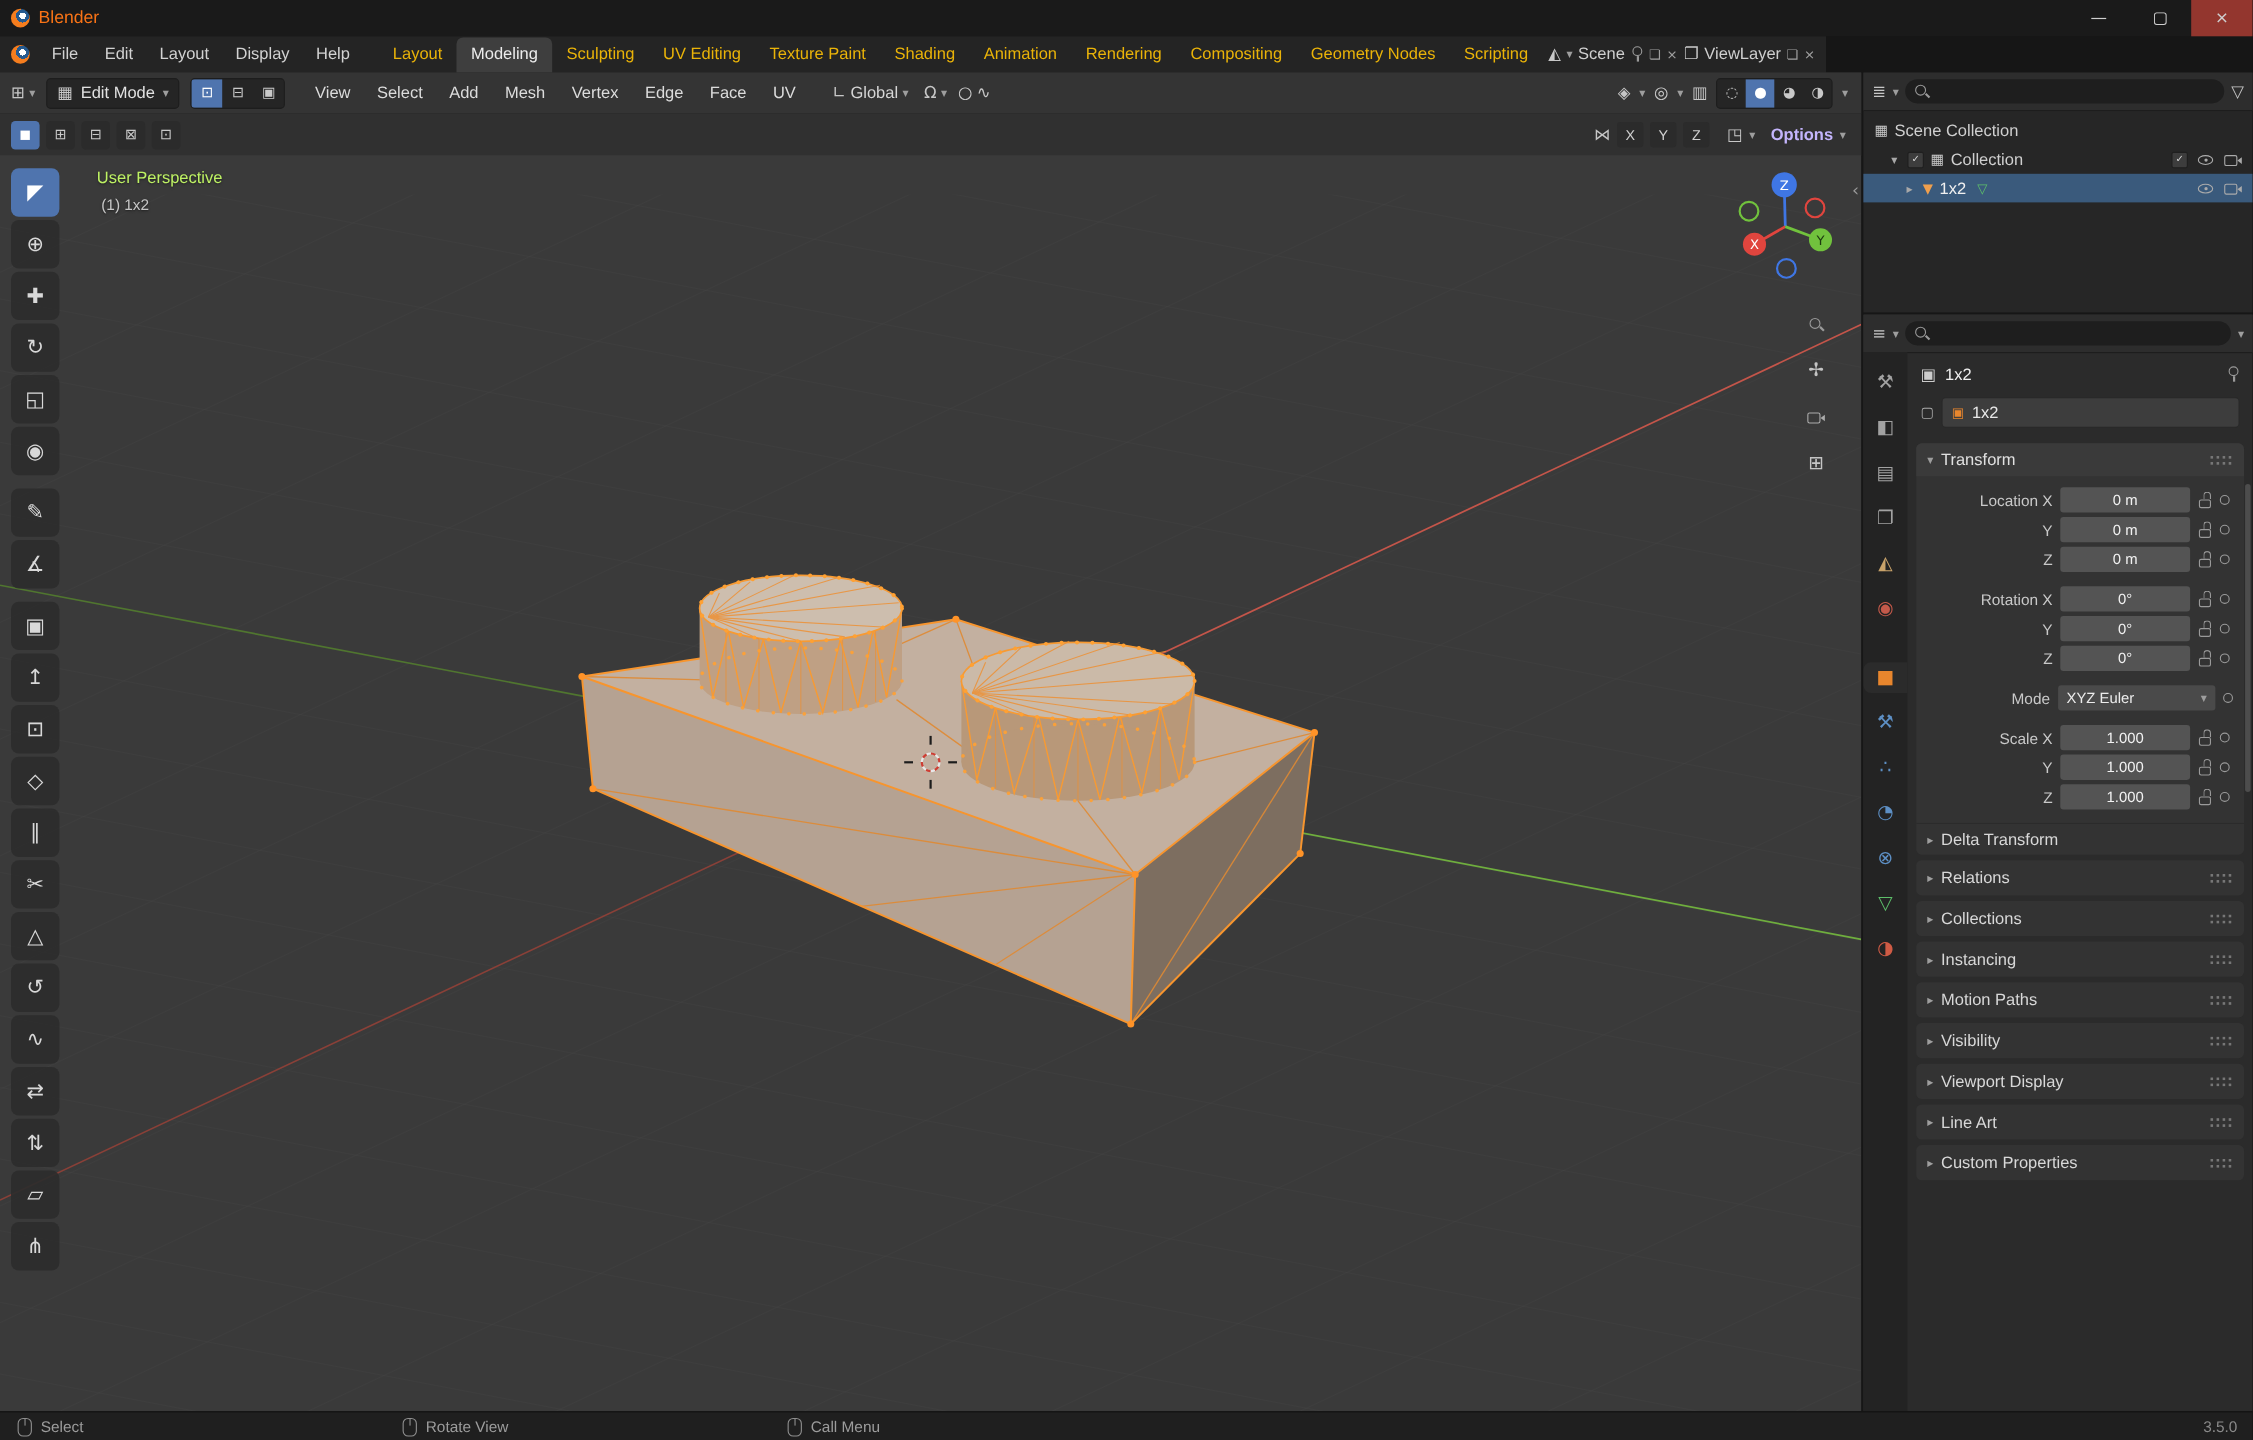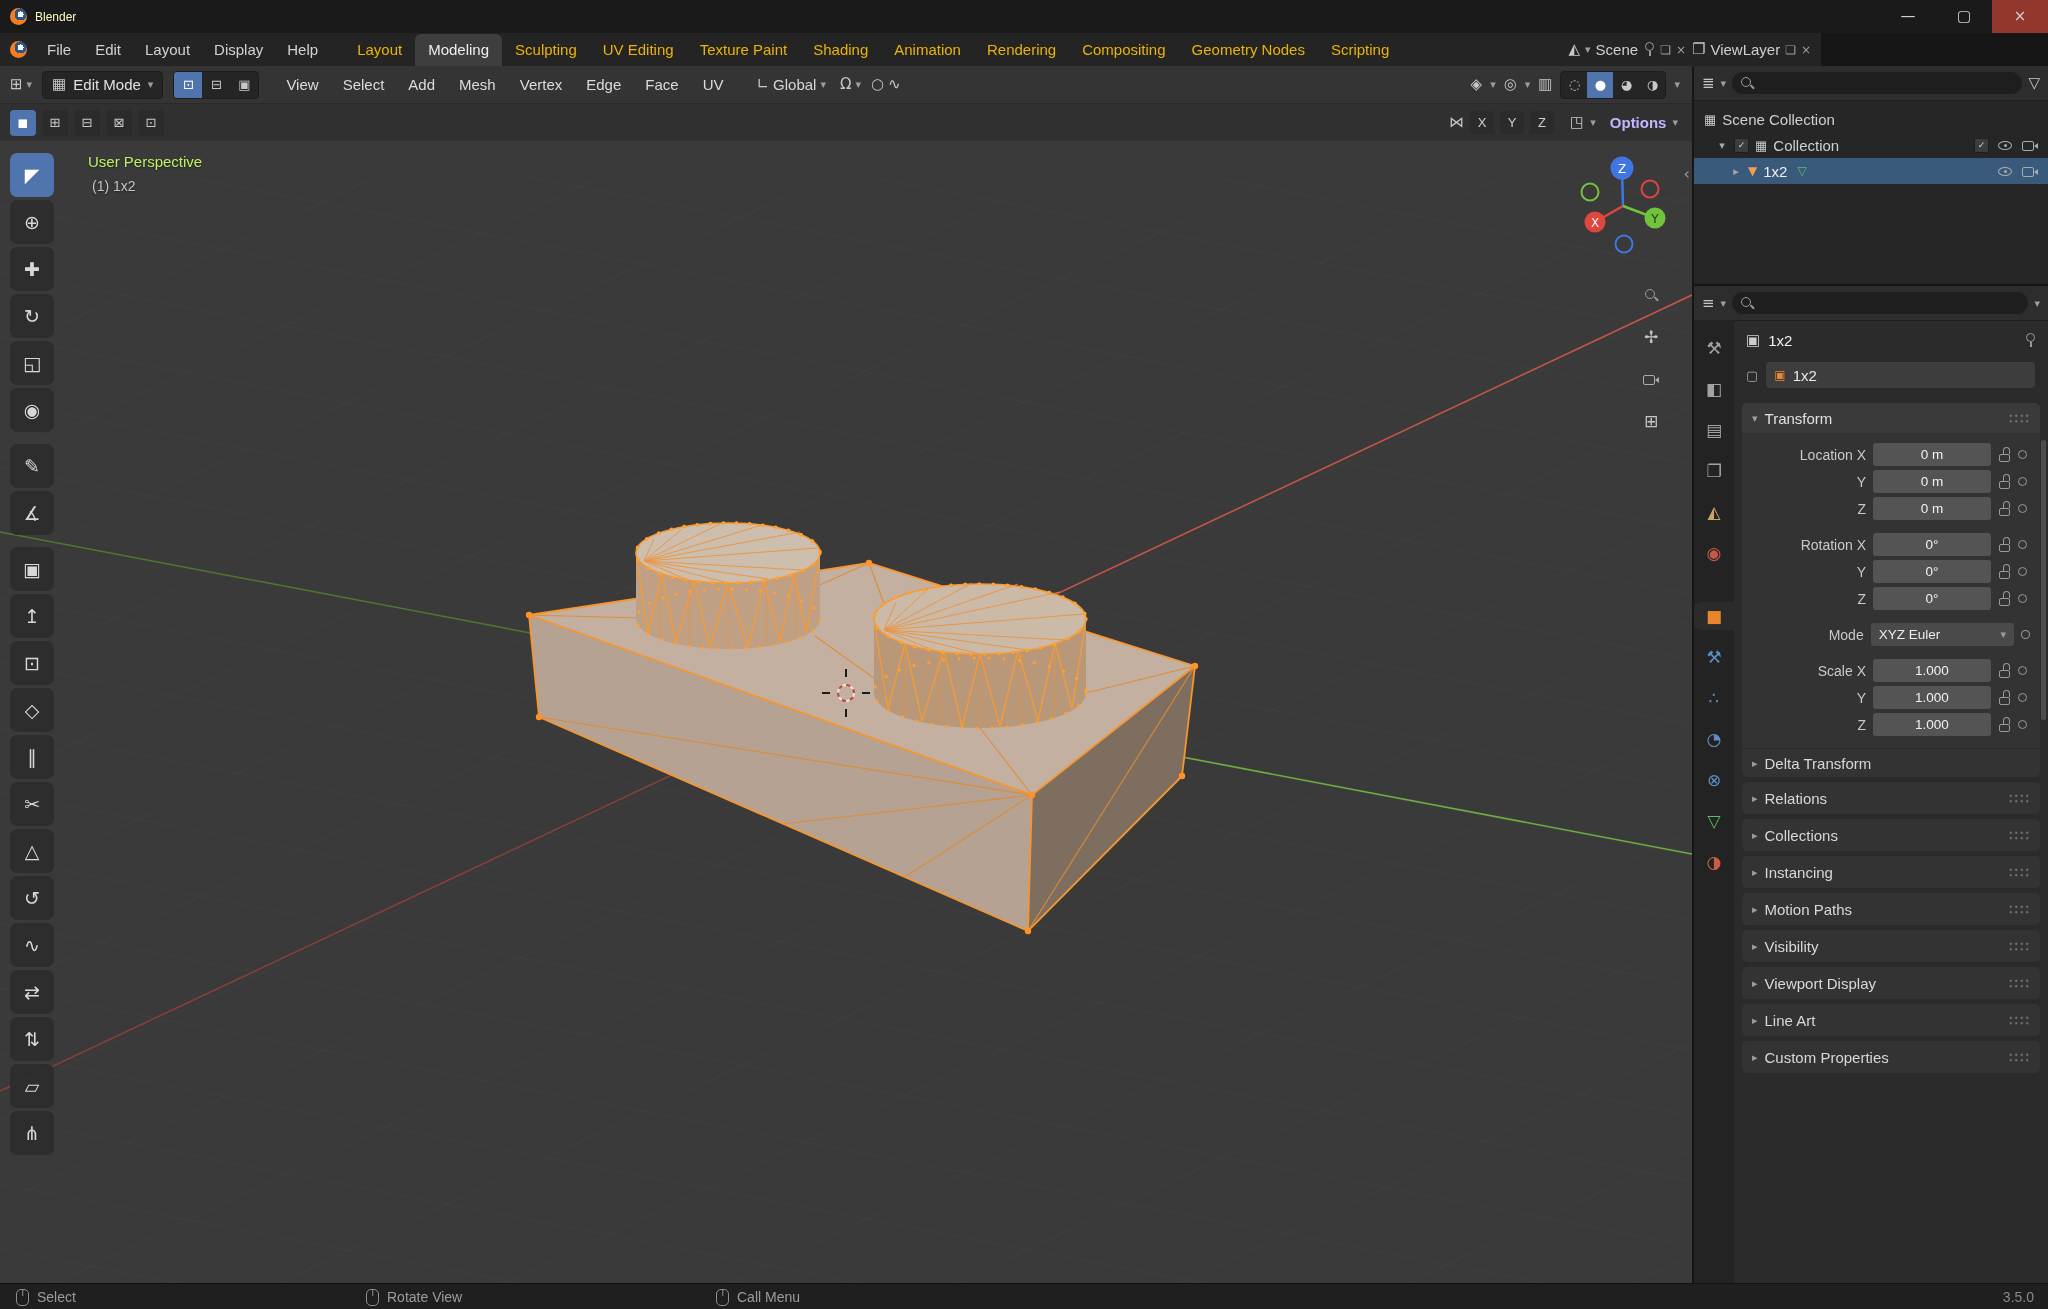--- a/index.html
+++ b/index.html
@@ -5,27 +5,27 @@
   html,body{margin:0;padding:0;background:#101010;}
   #app{position:relative;width:2048px;height:1309px;background:#161616;overflow:hidden;
        font-family:"Liberation Sans","DejaVu Sans",sans-serif;color:#d6d6d6;font-size:15px;
        -webkit-font-smoothing:antialiased;}
   .icn{font-family:"DejaVu Sans",sans-serif;font-style:normal;display:inline-block;line-height:1;}
 
   
   .titlebar{position:absolute;left:0;top:0;width:2048px;height:33px;background:#1a1a1a;display:flex;align-items:center;}
   .blender-logo{width:17px;height:17px;border-radius:50%;margin:0 8px 0 10px;
     background:radial-gradient(circle at 62% 38%, #ffffff 0 3px, #265a8f 3px 6px, #f57d1e 6px 9px);}
-  .win-title{color:#fef9c3;font-size:12px;}
+  .win-title{color:#f97316;font-size:16px;}
   .win-controls{margin-left:auto;display:flex;height:33px;}
   .win-btn{width:56px;height:33px;display:flex;align-items:center;justify-content:center;color:#cfcfcf;font-size:15px;}
   .win-btn.close{background:#93362e;}
 
   
-  .topbar{position:absolute;left:0;top:33px;width:1821px;height:33px;background:#242424;display:flex;align-items:center;border-bottom:1px solid #191919;}
+  .topbar{position:absolute;left:0;top:33px;width:1660px;height:33px;background:#242424;display:flex;align-items:center;border-bottom:1px solid #191919;}
   .menu-item{padding:0 12px;color:#d2d2d2;font-size:15px;line-height:33px;}
   .ws-tabs{display:flex;margin-left:14px;height:33px;align-items:flex-end;}
   .ws-tab{padding:5px 13px;color:#eab308;font-size:15px;border-radius:6px 6px 0 0;line-height:22px;}
   .ws-tab.active{background:#3e3e3e;color:#ececec;}
   .topbar-right{margin-left:auto;display:flex;align-items:center;gap:6px;padding-right:10px;}
   .tb-widget{display:flex;align-items:center;gap:5px;color:#cfcfcf;}
   .tb-widget .small{font-size:12px;color:#9f9f9f;}
 
   
   .viewport{position:absolute;left:0;top:66px;width:1692px;height:1217px;background:#3a3a3a;}

